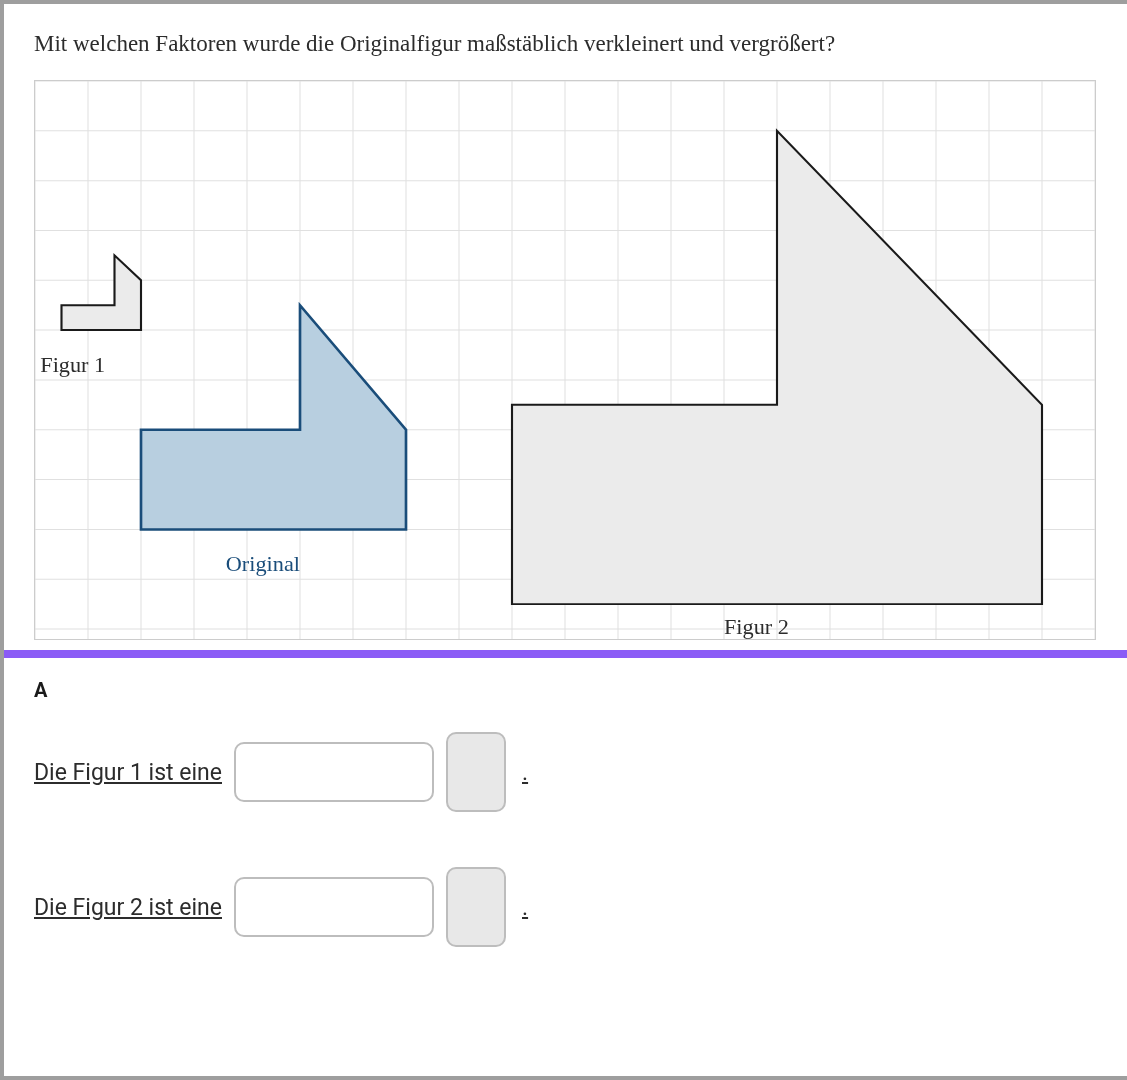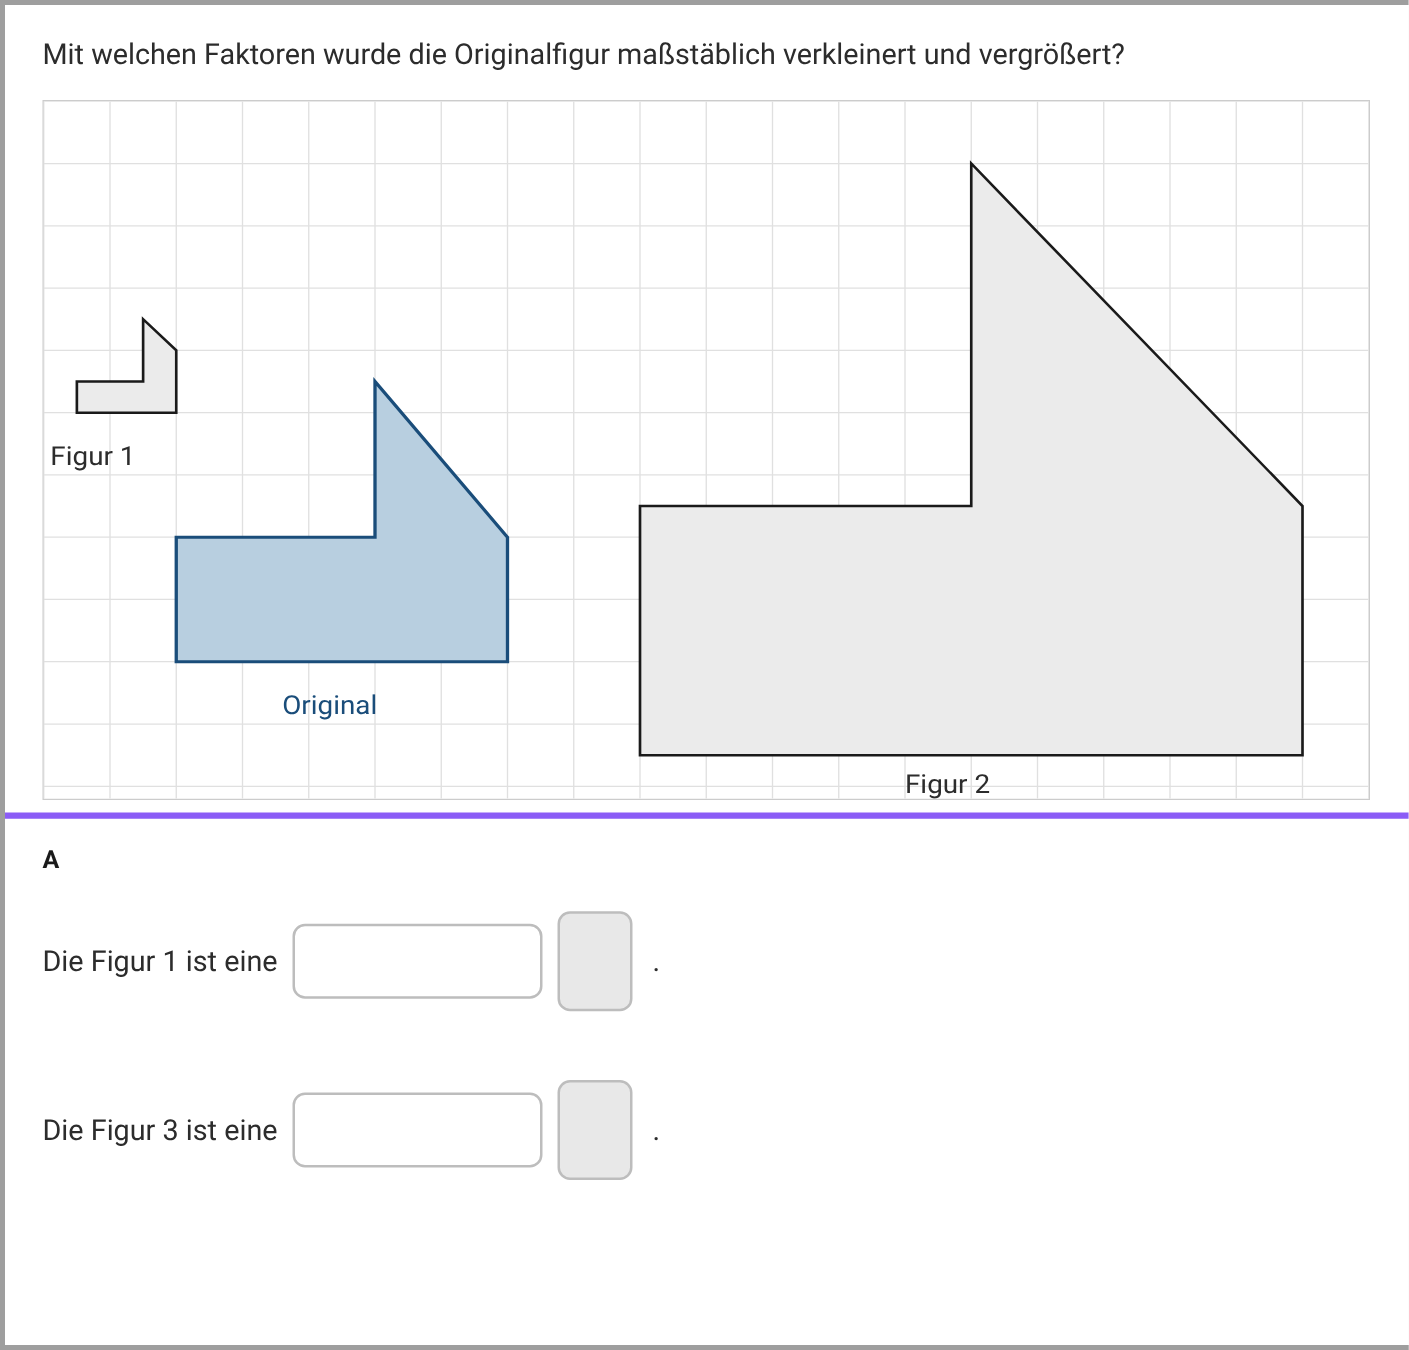--- a/index.html
+++ b/index.html
@@ -15,21 +15,22 @@
       overflow: hidden;
     }
     .outer-container {
       border-left: 4px solid #9e9e9e;
       border-top: 4px solid #9e9e9e;
       background: white;
       height: 100%;
     }
     .question-panel {
       padding: 24px 31px 10px 30px;
-      border-bottom: 5px solid #8b5cf6;
+      border-bottom: 8px solid #8b5cf6;
+      font-family: Liberation Serif, serif;
     }
     .question-text {
       font-size: 23px;
       color: #2c2c2c;
       margin-bottom: 20px;
       line-height: 1.4;
     }
     .grid-area {
       border: 1px solid #ccc;
       position: relative;
@@ -78,20 +79,21 @@
       margin-bottom: 30px;
     }
     .answer-row {
       display: flex;
       align-items: center;
       margin-bottom: 55px;
       font-size: 23px;
       color: #2c2c2c;
       gap: 12px;
       flex-wrap: nowrap;
+      text-decoration: underline;
     }
     .dropdown-input {
       width: 200px;
       height: 60px;
       border: 2px solid #bdbdbd;
       border-radius: 10px;
       background: white;
       font-size: 20px;
       padding: 0 10px;
     }
@@ -190,21 +192,21 @@
     <div class="section-label">A</div>
 
     <div class="answer-row">
       <span>Die Figur 1 ist eine</span>
       <input type="text" class="dropdown-input" style="">
       <input type="text" class="small-input" style="">
       <span class="period">.</span>
     </div>
 
     <div class="answer-row">
-      <span>Die Figur 3 ist eine</span>
+      <span>Die Figur 2 ist eine</span>
       <input type="text" class="dropdown-input" style="">
       <input type="text" class="small-input" style="">
       <span class="period">.</span>
     </div>
   </div>
 
   <div class="bottom-border"></div>
 </div>
 
 </body></html>

